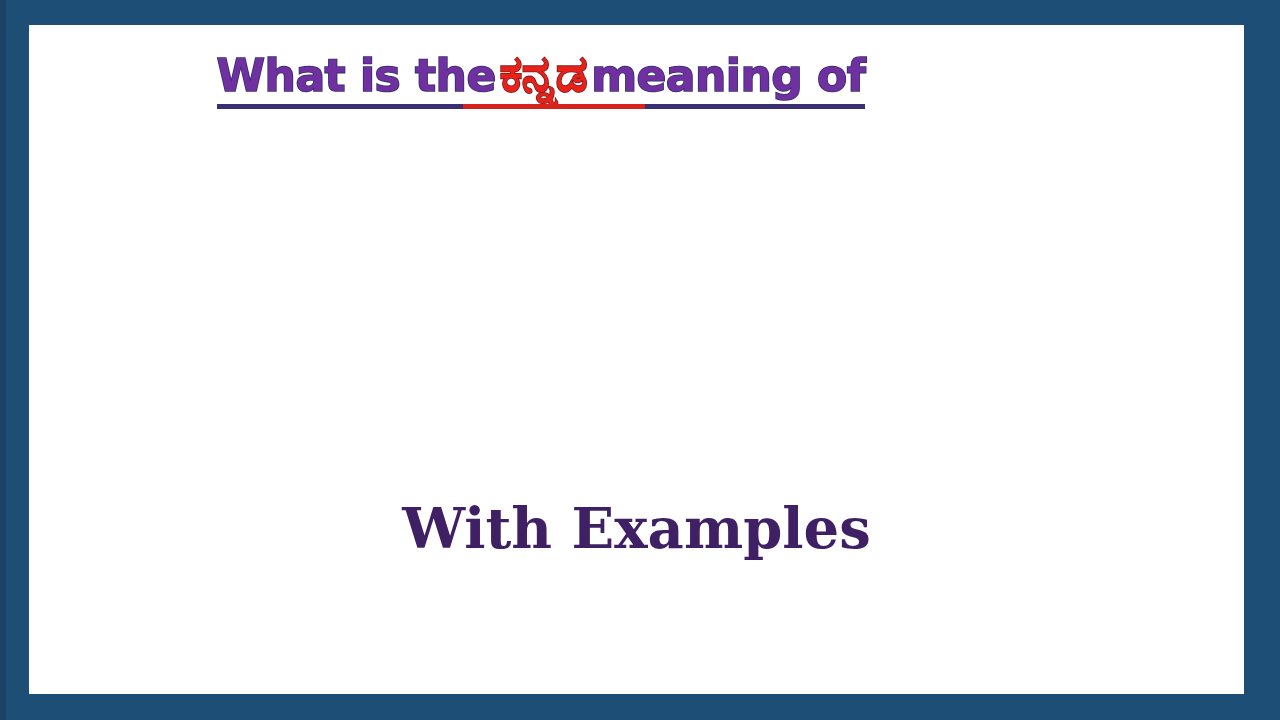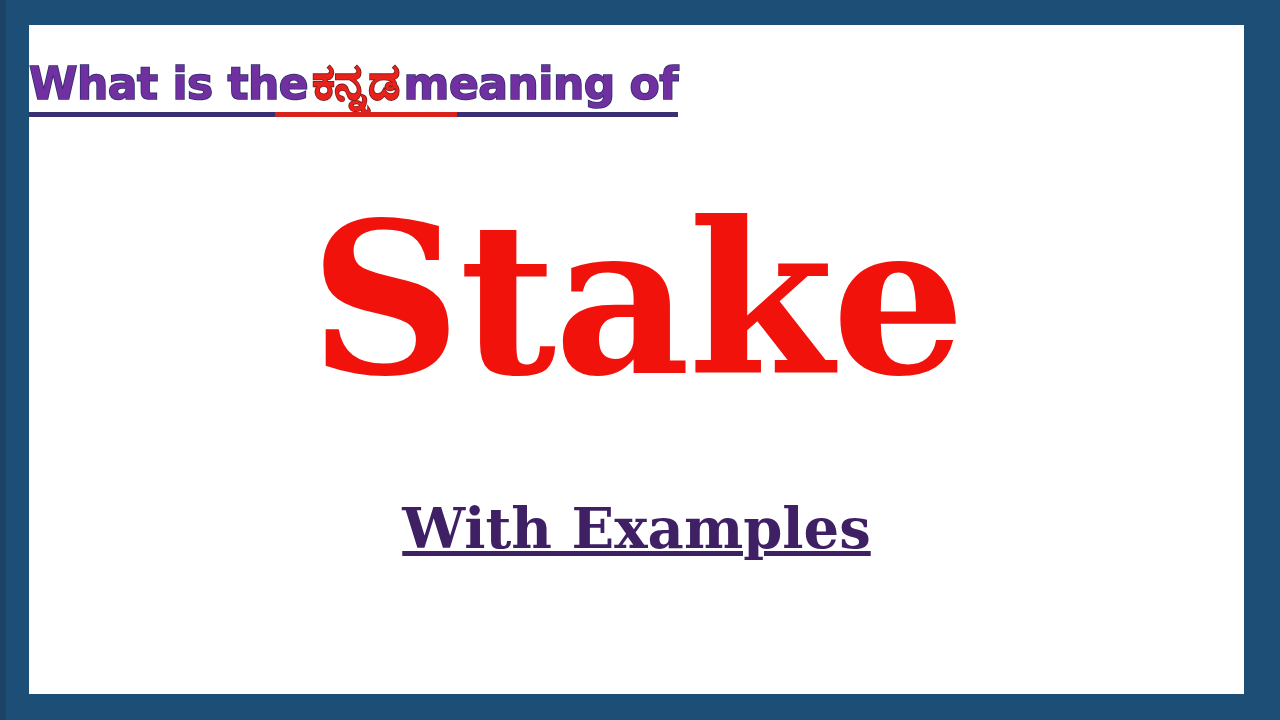--- a/index.html
+++ b/index.html
@@ -39,23 +39,23 @@
     width: 1215px;
     height: 669px;
     background: #ffffff;
     box-sizing: border-box;
   }
 
   
   .headline {
     position: absolute;
     left: 0;
-    top: 32px;
+    top: 24px;
     width: 1024px;
-    text-align: left;
+    text-align: center;
     white-space: nowrap;
   }
   .headline-inner {
     display: inline-block;
     position: relative;
     padding-bottom: 6px;
   }
   .hl-part {
     font-family: "DejaVu Sans", "Liberation Sans", sans-serif;
     font-weight: bold;
@@ -112,21 +112,20 @@
     left: 0;
     top: 475px;
     width: 1215px;
     text-align: center;
     font-family: "DejaVu Serif", "Liberation Serif", serif;
     font-weight: bold;
     font-size: 56px;
     line-height: 1;
     color: #3f2064;
     white-space: nowrap;
-    text-decoration: underline;
   }
 
   
   .logo {
     position: absolute;
     left: 33px;
     top: 578px;
     font-family: "DejaVu Sans", "Liberation Sans", sans-serif;
     font-weight: bold;
     font-size: 42px;
@@ -147,19 +146,18 @@
       <span class="headline-inner">
         <span class="hl-part hl-en">What is the</span><span class="hl-part hl-kn">ಕನ್ನಡ</span><span class="hl-part hl-en">meaning of</span>
         <span class="hl-rule">
           <span class="seg-a"></span>
           <span class="seg-b"></span>
           <span class="seg-c"></span>
         </span>
       </span>
     </div>
 
-    <div class="mainword">Stake</div>
 
     <div class="subtitle">With Examples</div>
 
 
   </div>
 </div>
 
 </body></html>

